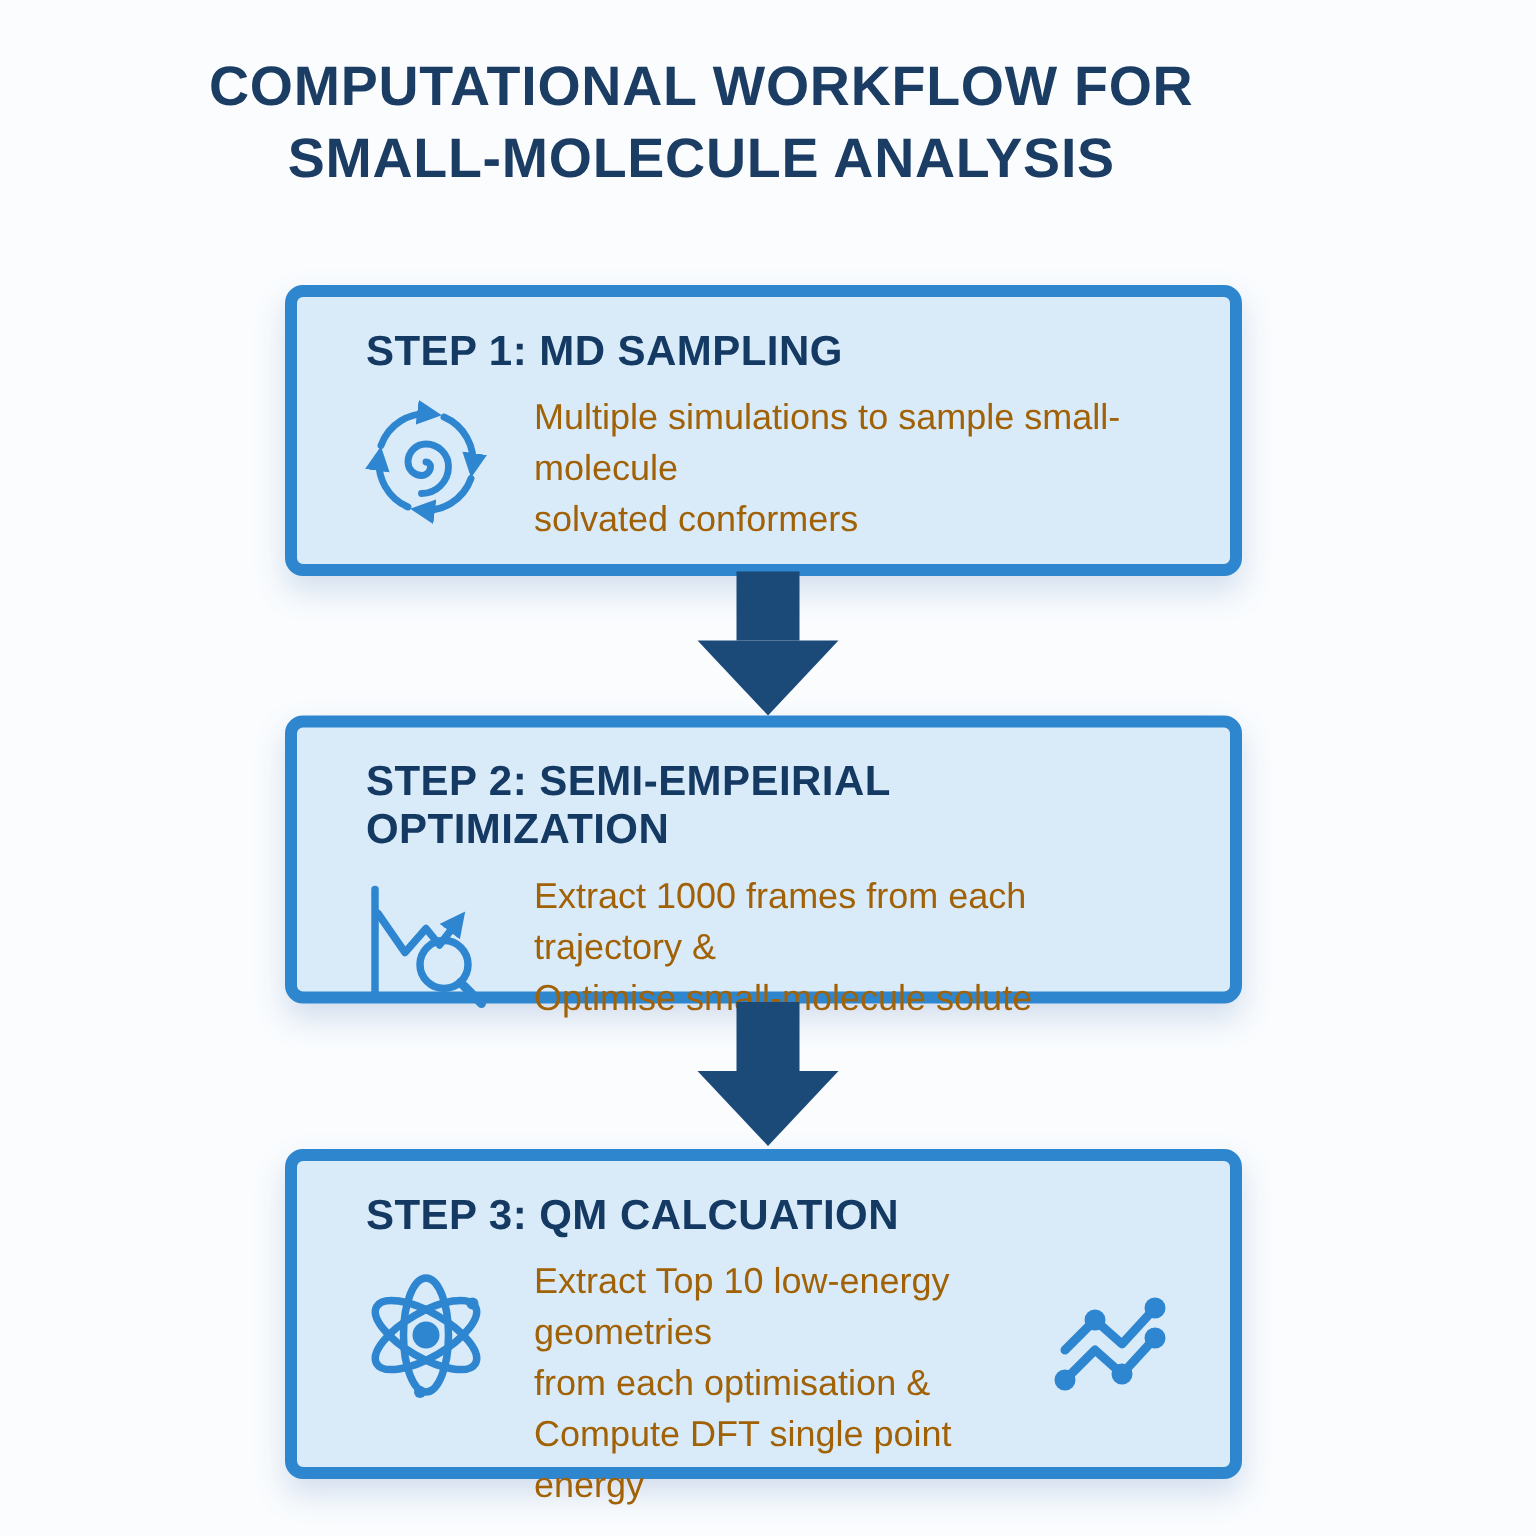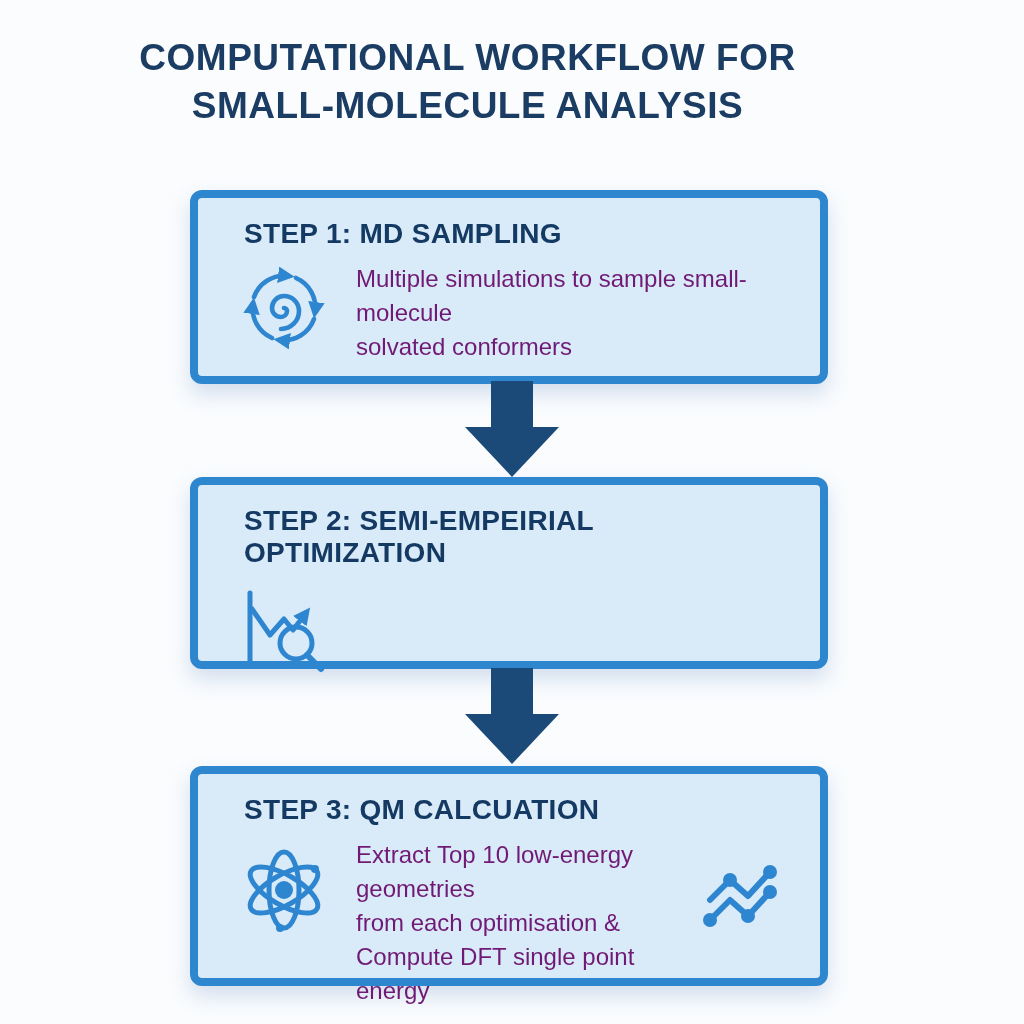--- a/index.html
+++ b/index.html
@@ -53,21 +53,21 @@
     flex: 0 0 auto;
     width: 100px;
     display: flex;
     justify-content: center;
     margin: 6px 0 0 -8px;
   }
   .step-body {
     margin: 8px 16px 0 22px;
     font-size: 24px;
     line-height: 34px;
-    color: #701a75;
+    color: #a16207;
     white-space: pre-line;
   }
   .secondary-icon {
     flex: 0 0 auto;
     margin-left: auto;
     margin-top: 28px;
     margin-right: 6px;
   }
 
   .flow-arrow {
@@ -136,20 +136,22 @@
             <marker id="ah2" viewBox="0 0 10 10" refX="6" refY="5" markerWidth="3.4" markerHeight="3.4" orient="auto">
               <path d="M0 0 L10 5 L0 10 z" fill="#2e86d1"></path>
             </marker>
           </defs>
           <path d="M16 14 V86 H58" stroke="#2e86d1" stroke-width="5" stroke-linecap="round"></path>
           <path d="M18 30 L36 56 L50 40 L59 51 L72 34" stroke="#2e86d1" stroke-width="5" stroke-linecap="round" stroke-linejoin="round" marker-end="url(#ah2)"></path>
           <circle cx="62" cy="64" r="16" stroke="#2e86d1" stroke-width="5"></circle>
           <path d="M73 76 L87 90" stroke="#2e86d1" stroke-width="6" stroke-linecap="round"></path>
         </svg>
       </span>
+      <p class="step-body">Extract 1000 frames from each trajectory &amp;
+Optimise small-molecule solute</p>
     </div>
   </section>
 
   <div class="flow-arrow flow-arrow-2">
     <div class="shaft"></div>
       <div class="head"></div>
   </div>
 
   <section class="step-box step-box-3">
     <h2 class="step-heading">STEP 3: QM CALCUATION</h2>

